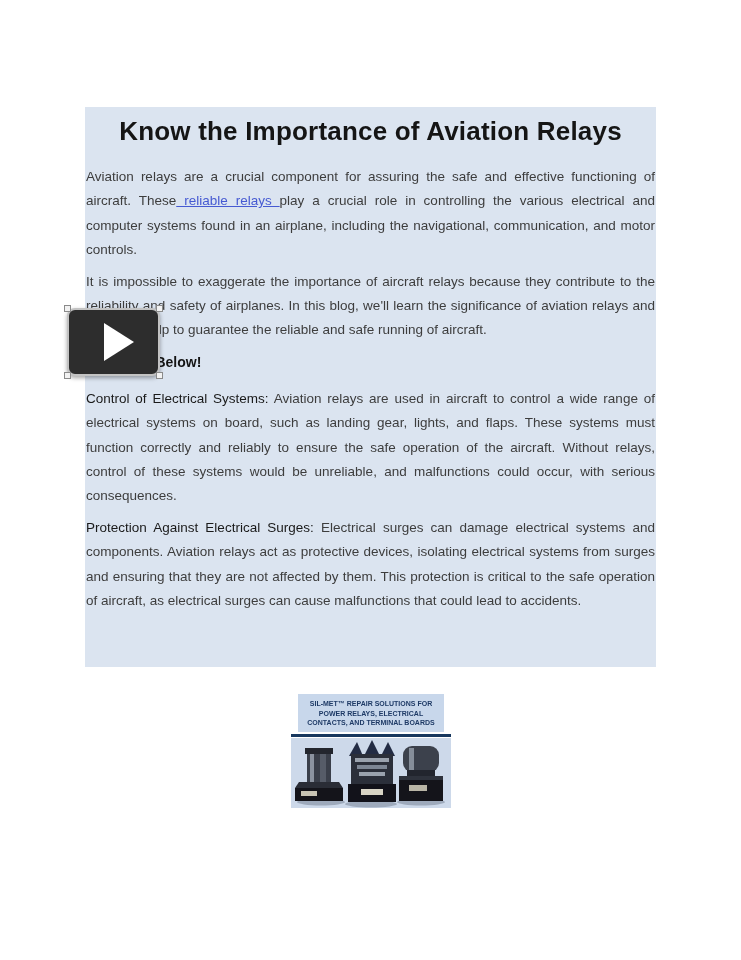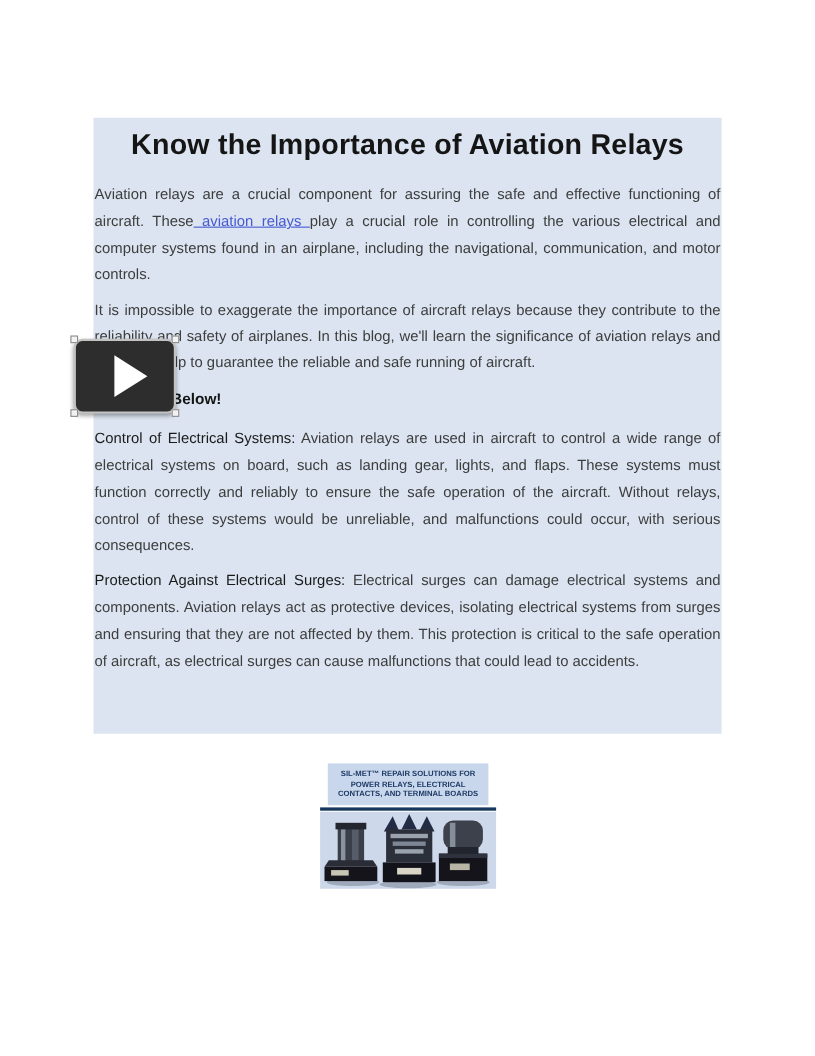--- a/index.html
+++ b/index.html
@@ -121,21 +121,21 @@
   .photo-strip svg { display: block; }
 </style>
 </head>
 <body>
 
 <div class="page">
 
   <div class="content">
     <h1 class="title">Know the Importance of Aviation Relays</h1>
 
-    <p class="body-p"><span>Aviation relays are a crucial component for assuring the safe and effective functioning of aircraft. These</span><a class="inline-link"> aviation relays </a><span>play a crucial role in controlling the various electrical and computer systems found in an airplane, including the navigational, communication, and motor controls.</span></p>
+    <p class="body-p"><span>Aviation relays are a crucial component for assuring the safe and effective functioning of aircraft. These</span><a class="inline-link"> reliable relays </a><span>play a crucial role in controlling the various electrical and computer systems found in an airplane, including the navigational, communication, and motor controls.</span></p>
 
     <p class="body-p">It is impossible to exaggerate the importance of aircraft relays because they contribute to the reliability and safety of airplanes. In this blog, we'll learn the significance of aviation relays and how they help to guarantee the reliable and safe running of aircraft.</p>
 
     <h2 class="dive-heading">Let's Dive Below!</h2>
 
     <p class="body-p"><span class="bold-lead">Control of Electrical Systems: </span><span>Aviation relays are used in aircraft to control a wide range of electrical systems on board, such as landing gear, lights, and flaps. These systems must function correctly and reliably to ensure the safe operation of the aircraft. Without relays, control of these systems would be unreliable, and malfunctions could occur, with serious consequences.</span></p>
 
     <p class="body-p"><span class="bold-lead">Protection Against Electrical Surges: </span><span>Electrical surges can damage electrical systems and components. Aviation relays act as protective devices, isolating electrical systems from surges and ensuring that they are not affected by them. This protection is critical to the safe operation of aircraft, as electrical surges can cause malfunctions that could lead to accidents.</span></p>
   </div>
 

